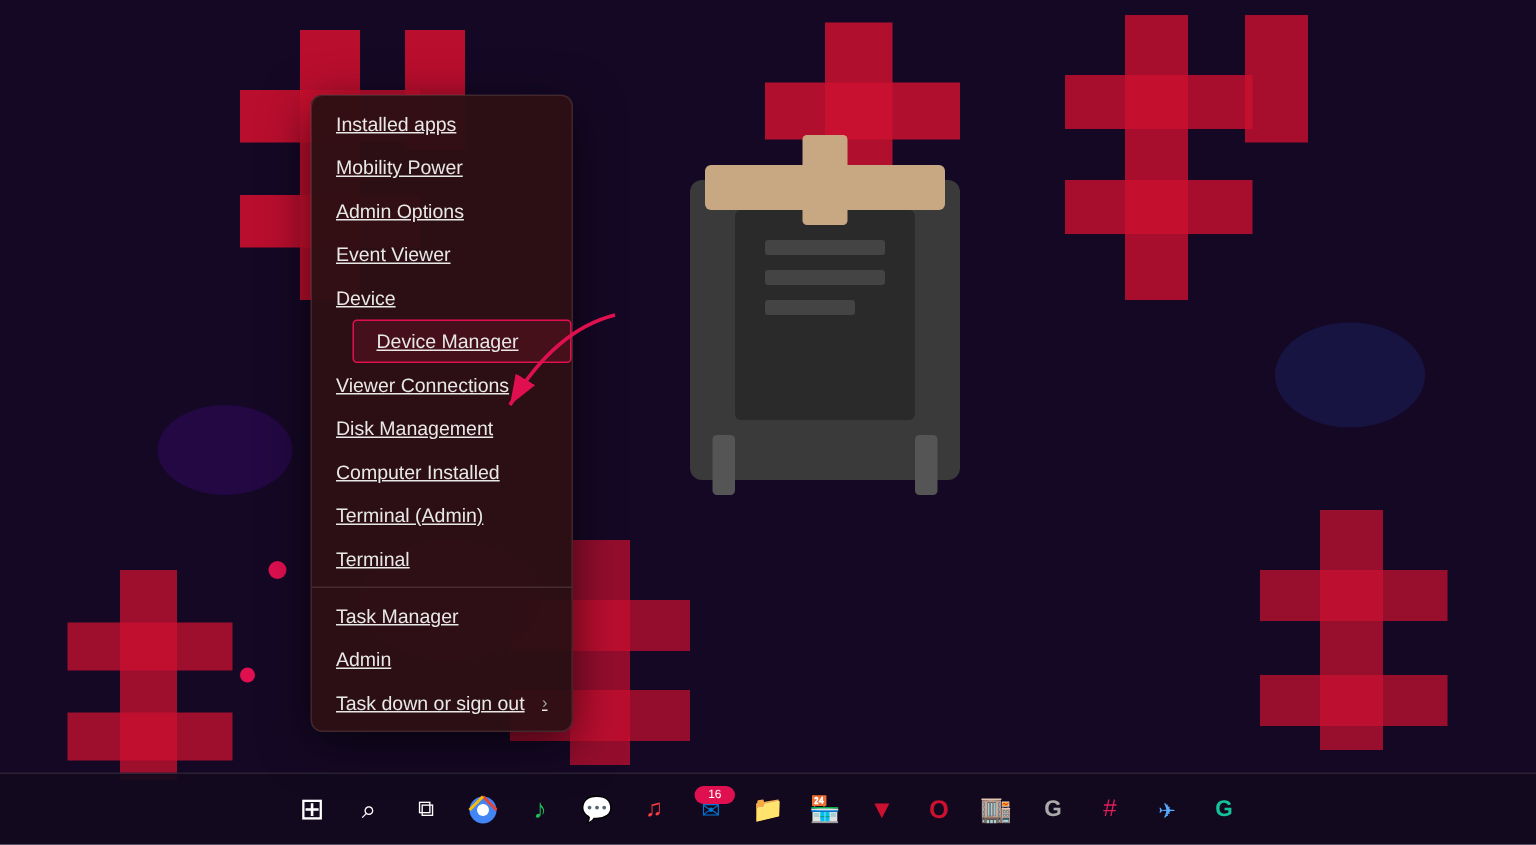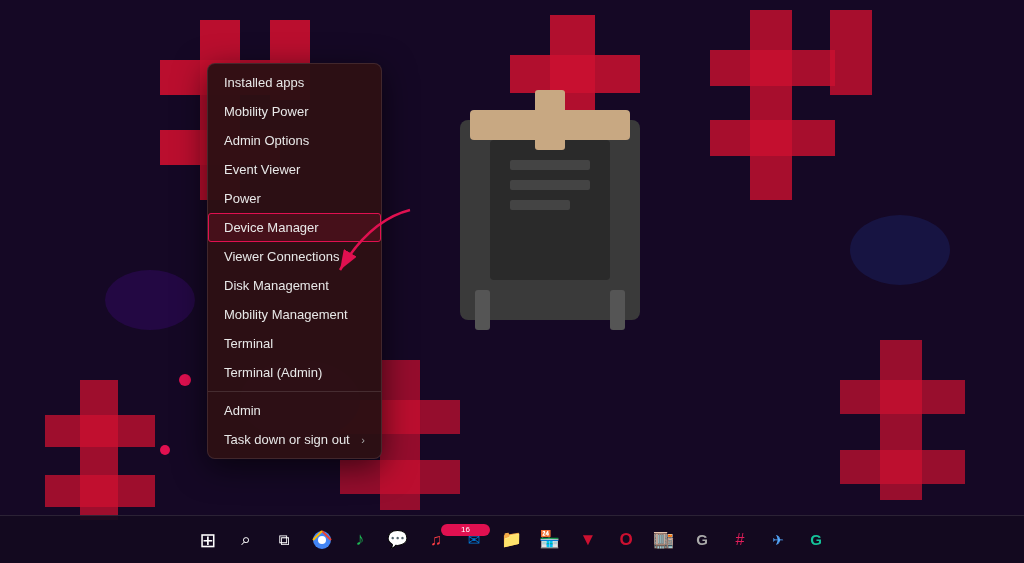--- a/index.html
+++ b/index.html
@@ -72,27 +72,29 @@
 
     .menu-item {
       padding: 7px 16px;
       font-size: 13px;
       color: #e8e8e8;
       cursor: pointer;
       display: flex;
       align-items: center;
       justify-content: space-between;
       white-space: nowrap;
+      text-decoration: underline;
     }
 
     .menu-item.highlighted {
       background: rgba(220, 30, 60, 0.15);
       outline: 1.5px solid #e01050;
       outline-offset: -1px;
       border-radius: 3px;
+      margin-left: 27px;
     }
 
     .menu-separator {
       height: 1px;
       background: rgba(255,255,255,0.12);
       margin: 4px 0;
     }
 
     .menu-arrow {
       font-size: 11px;
@@ -177,41 +179,44 @@
       <div class="menu-item">
         <span>Mobility Power</span>
       </div>
       <div class="menu-item">
         <span>Admin Options</span>
       </div>
       <div class="menu-item">
         <span>Event Viewer</span>
       </div>
       <div class="menu-item">
-        <span>Power</span>
+        <span>Device</span>
       </div>
       <div class="menu-item highlighted">
         <span>Device Manager</span>
       </div>
       <div class="menu-item">
         <span>Viewer Connections</span>
       </div>
       <div class="menu-item">
         <span>Disk Management</span>
       </div>
       <div class="menu-item">
-        <span>Mobility Management</span>
+        <span>Computer Installed</span>
+      </div>
+      <div class="menu-item">
+        <span>Terminal (Admin)</span>
       </div>
       <div class="menu-item">
         <span>Terminal</span>
       </div>
-      <div class="menu-item">
-        <span>Terminal (Admin)</span>
-      </div>
       <div class="menu-separator"></div>
+      <div class="menu-item">
+        <span>Task Manager</span>
+      </div>
       <div class="menu-item">
         <span>Admin</span>
       </div>
       <div class="menu-item">
         <span>Task down or sign out</span>
         <span class="menu-arrow">›</span>
       </div>
     </div>
 
   <svg class="arrow-annotation" style="left:310px; top:200px; width:120px; height:100px;">
@@ -234,21 +239,21 @@
             <circle cx="10" cy="10" r="4" fill="white"></circle>
             <path d="M10 1 L19 10" stroke="#EA4335" stroke-width="2"></path>
             <path d="M10 1 L1 10" stroke="#FBBC05" stroke-width="2"></path>
           </svg>
       </div>
       <div class="taskbar-icon" style="color:#1DB954; font-size:18px;">♪</div>
       <div class="taskbar-icon" style="color:#25D366; font-size:17px;">💬</div>
       <div class="taskbar-icon" style="color:#FC3C44; font-size:16px;">♫</div>
       <div class="taskbar-icon" style="color:#0078d4; font-size:15px; position:relative;">
         ✉
-        <span style="position:absolute;top:2px;right:2px;background:#e01050;color:white;font-size:8px;border-radius:8px;padding:0 20px;line-height:12px;">16</span>
+        <span style="position:absolute;top:2px;right:2px;background:#e01050;color:white;font-size:8px;border-radius:8px;padding:0 9px;line-height:12px;">16</span>
       </div>
       <div class="taskbar-icon" style="color:#ffa500; font-size:17px;">📁</div>
       <div class="taskbar-icon" style="color:#0078d4; font-size:17px;">🏪</div>
       <div class="taskbar-icon" style="color:#cc1030; font-size:17px;">▼</div>
       <div class="taskbar-icon" style="color:#cc1030; font-size:17px; font-weight:bold;">O</div>
       <div class="taskbar-icon" style="color:#e8352a; font-size:17px;">🏬</div>
       <div class="taskbar-icon" style="color:#aaa; font-size:15px; font-weight:bold;">G</div>
       <div class="taskbar-icon" style="color:#E01E5A; font-size:16px;">#</div>
       <div class="taskbar-icon" style="color:#55aaff; font-size:14px;">✈</div>
       <div class="taskbar-icon" style="color:#15C39A; font-size:15px; font-weight:bold;">G</div>

